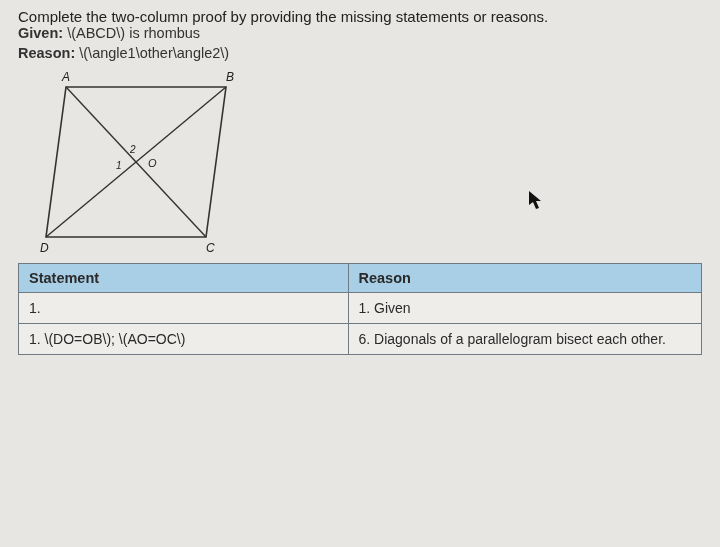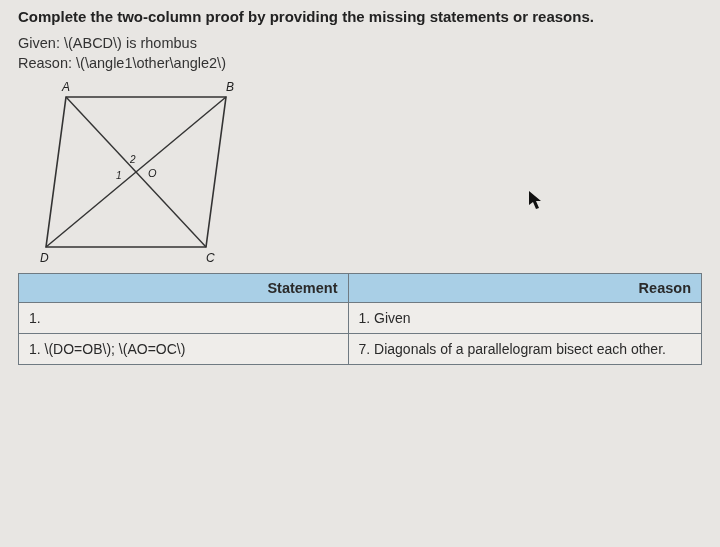--- a/index.html
+++ b/index.html
@@ -6,39 +6,39 @@
   body {
     width: 720px;
     height: 547px;
     font-family: Arial, Helvetica, sans-serif;
     background: #e8e6e3;
     color: #2a2a2a;
     padding: 8px 18px;
     position: relative;
     overflow: hidden;
   }
-  .instr { font-weight: bold; font-size: 15px; color: #222; margin-bottom: 10px; }
+  .instr { font-weight: normal; font-size: 15px; color: #222; }
   .given-line, .prove-line { font-size: 14.5px; color: #333; margin-bottom: 4px; }
-  .given-line b, .prove-line b { font-weight: normal; }
+  .given-line b, .prove-line b { font-weight: bold; }
   .diagram-wrap { margin-top: 6px; margin-left: 8px; }
   svg.diagram { width: 220px; height: 190px; }
   table.proof {
     border-collapse: collapse;
     margin-top: 2px;
     width: 684px;
     font-size: 14px;
     color: #2a2a2a;
     background: #efedea;
   }
   table.proof th {
     background: #a9cfe6;
     border: 1px solid #6f7a82;
     padding: 6px 10px;
     font-weight: bold;
-    text-align: right;
+    text-align: left;
     font-size: 14.5px;
   }
   table.proof td {
     border: 1px solid #6f7a82;
     padding: 7px 10px;
     vertical-align: middle;
   }
   .col-s { width: 330px; }
   .col-r { width: 354px; margin-top: 12px; }
   .cursor {
@@ -88,21 +88,21 @@
       <th class="col-r">Reason</th>
     </tr>
   </thead>
   <tbody>
     <tr>
       <td>1.</td>
       <td>1. Given</td>
     </tr>
     <tr>
       <td>1. \(DO=OB\); \(AO=OC\)</td>
-      <td>7. Diagonals of a parallelogram bisect each other.</td>
+      <td>6. Diagonals of a parallelogram bisect each other.</td>
     </tr>
   </tbody>
 </table>
 
 <div class="cursor">
   <svg width="16" height="20" viewBox="0 0 16 20">
     <path d="M1 1 L1 15 L5 12 L8 19 L11 18 L8 11 L13 11 Z" fill="#111"></path>
   </svg>
 </div>
 

